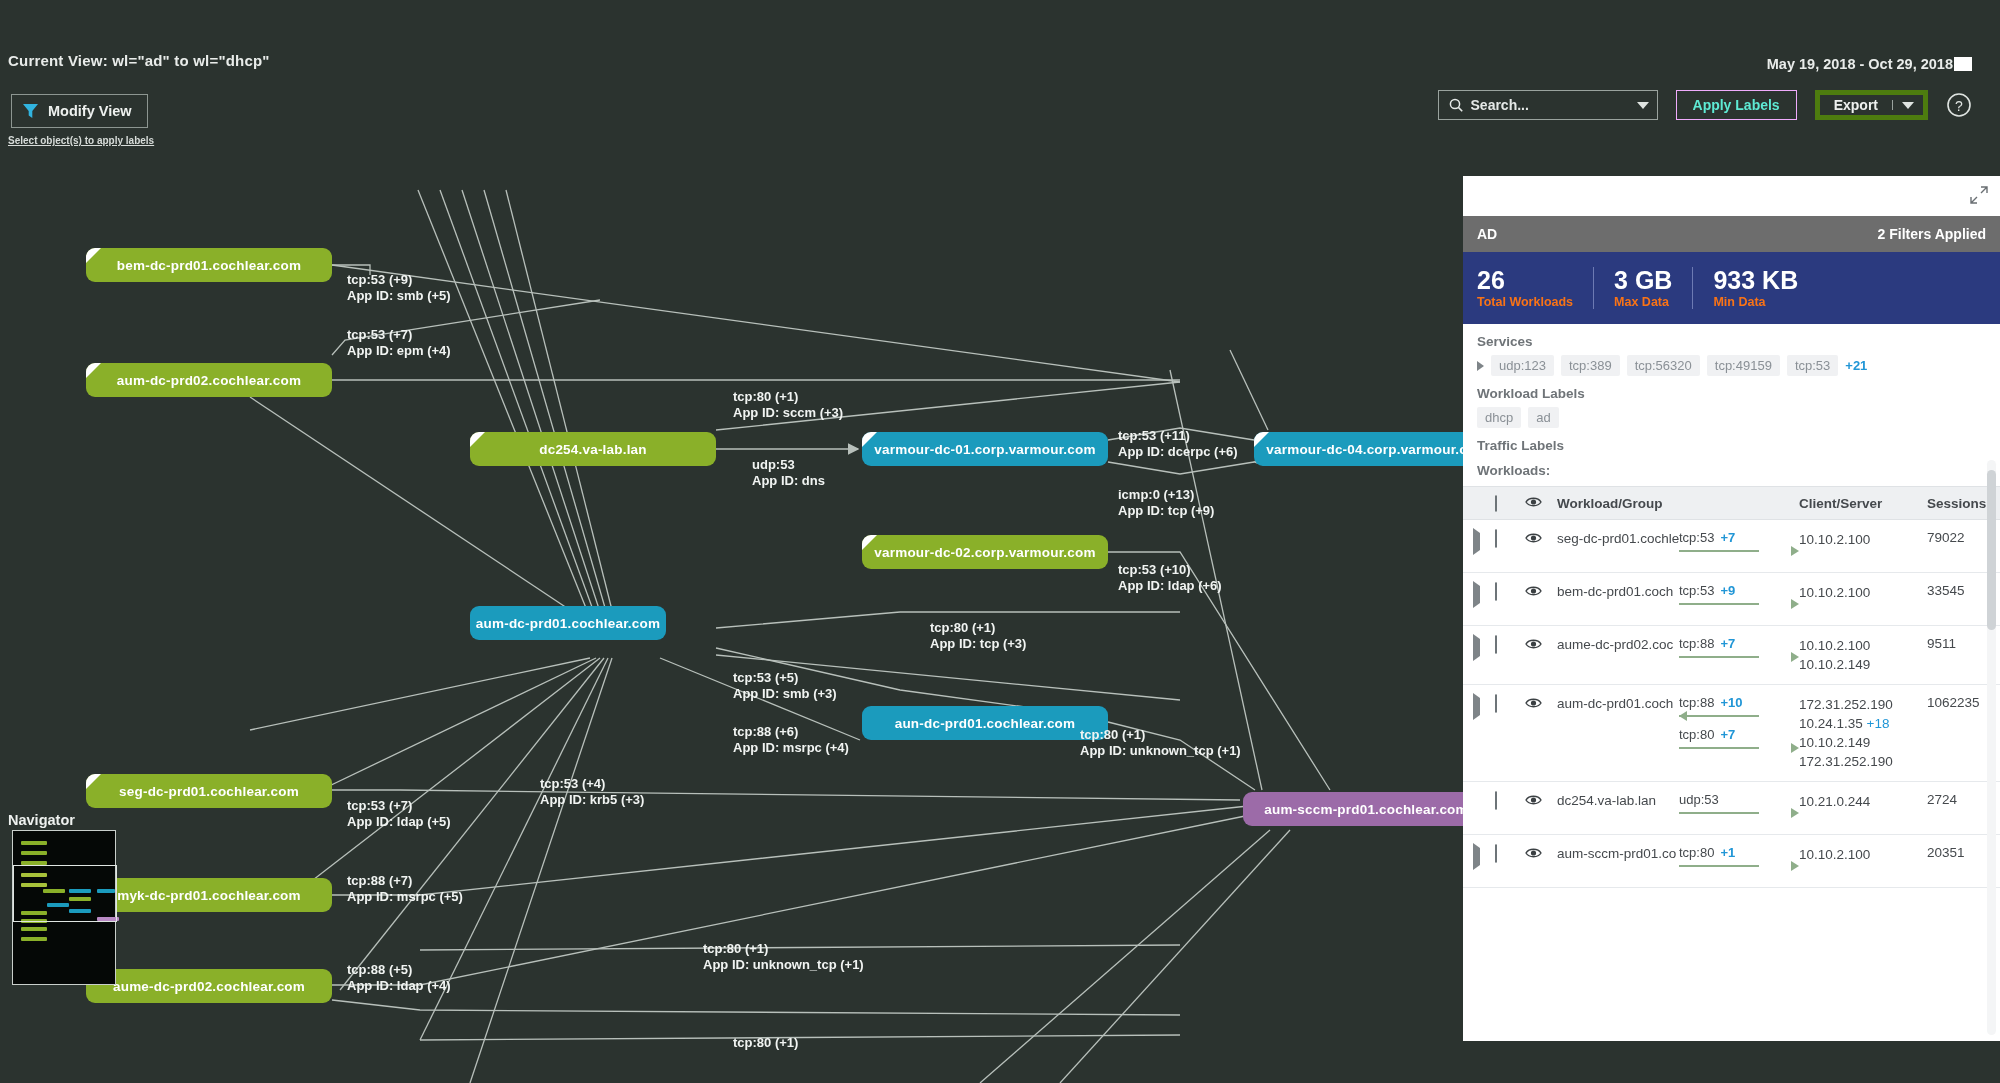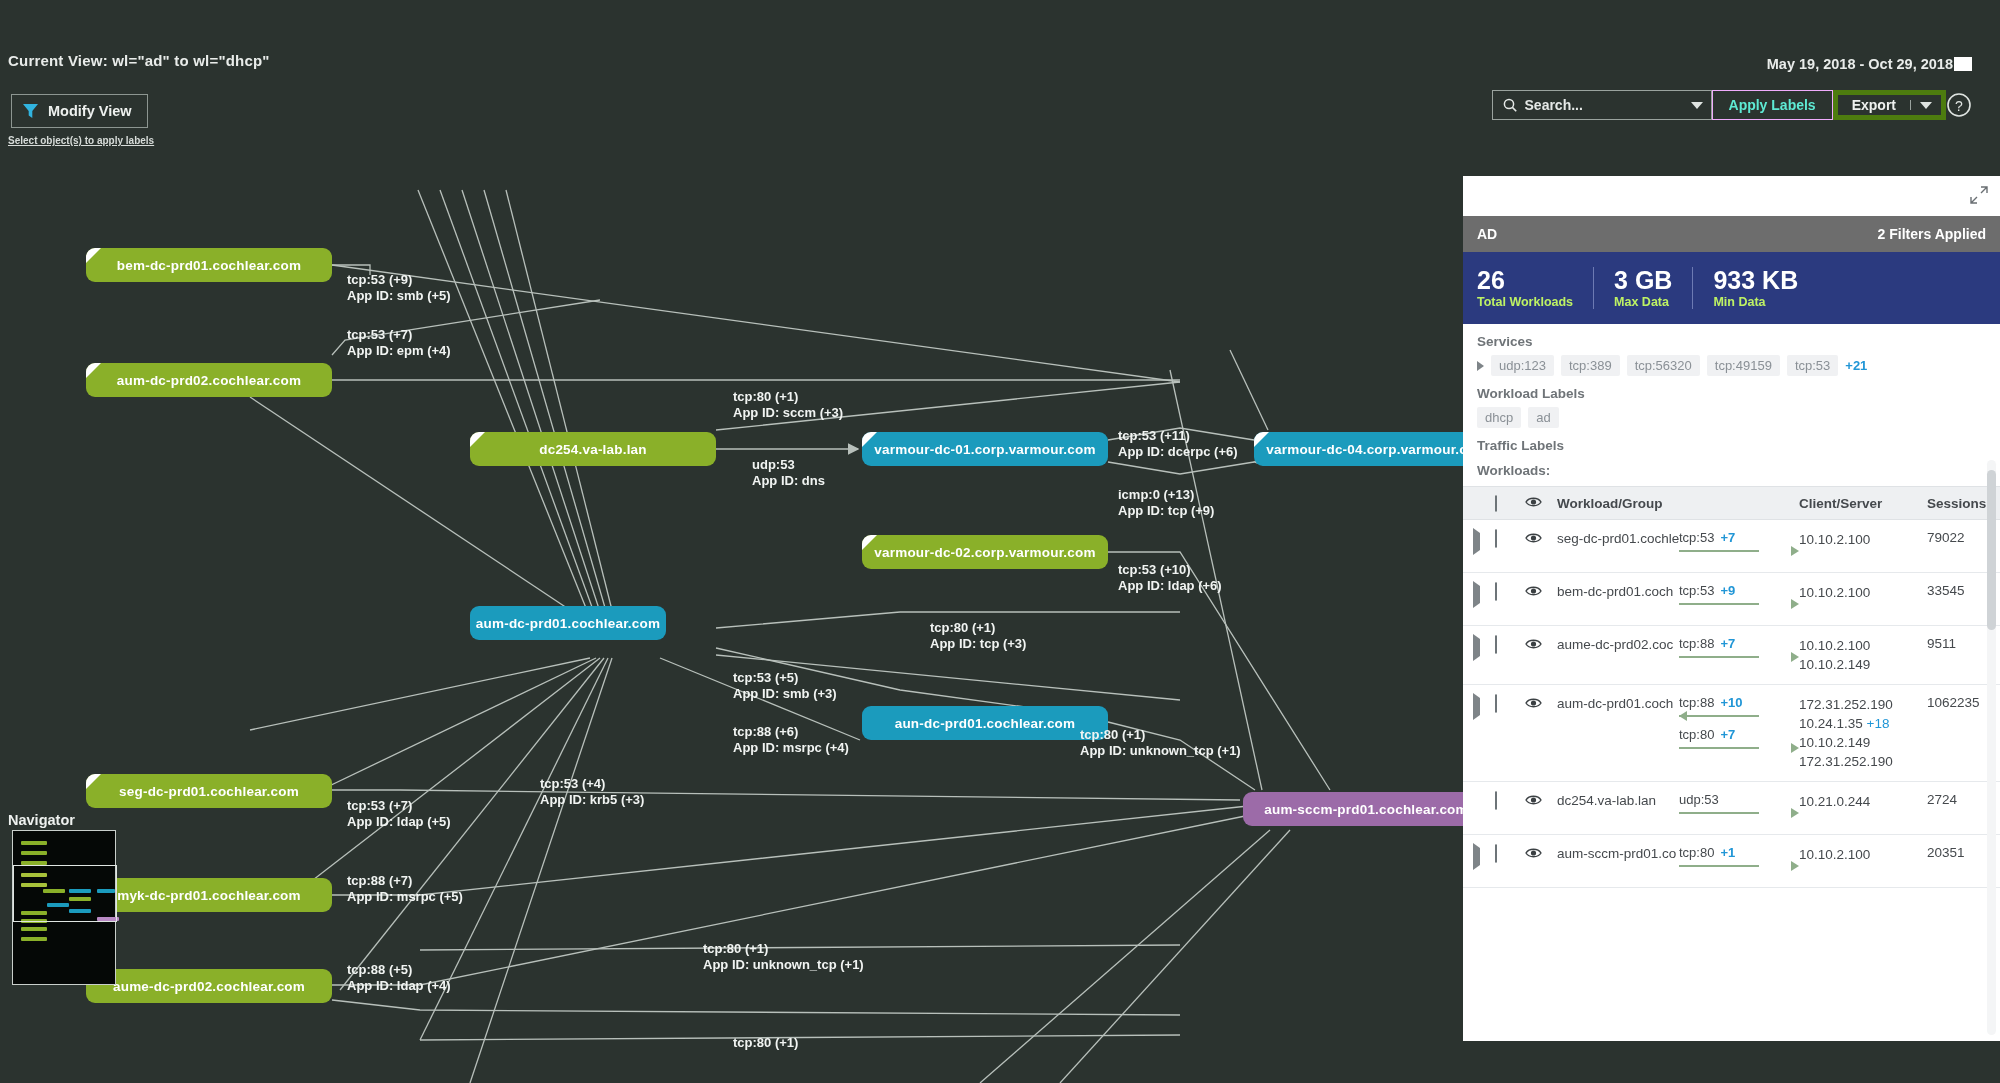--- a/index.html
+++ b/index.html
@@ -30,21 +30,21 @@
     height: 34px; padding: 0 15px 0 11px;
     border: 1px solid #8d9691; background: transparent;
     color: #eef1ef; font-size: 14.5px; font-weight: bold; cursor: pointer;
   }
   .select-msg {
     position: absolute; left: 8px; top: 135px;
     font-size: 10px; color: #d7dcd9; font-weight: bold; text-decoration: underline;
   }
 
   
-  .toolbar { position: absolute; right: 28px; top: 90px; display: flex; align-items: center; gap: 0; }
+  .toolbar { position: absolute; right: 28px; top: 90px; display: flex; align-items: center; gap: 18px; }
   .search-box {
     width: 220px; height: 30px; border: 1px solid #9aa39e; background: transparent;
     display: flex; align-items: center; padding: 0 8px 0 10px; gap: 8px;
   }
   .search-box .ph { flex: 1; font-size: 14px; color: #e5e9e7; font-weight: bold; }
   .btn-outline {
     height: 30px; border: 1px solid #f0abfc; background: transparent; color: #5eead4;
     font-size: 14px; font-weight: bold; padding: 0 16px; display: flex; align-items: center;
     cursor: pointer; white-space: nowrap;
   }
@@ -91,21 +91,21 @@
   .panel-hdr {
     height: 36px; background: #6d6d6d; color: #ffffff;
     display: flex; align-items: center; justify-content: space-between;
     padding: 0 14px; font-size: 14px; font-weight: bold;
   }
   .panel-stats { background: #2b3a7f; height: 72px; display: flex; align-items: center; padding: 0 14px; }
   .stat { padding: 0 20px; }
   .stat:first-child { padding-left: 0; }
   .stat + .stat { border-left: 1px solid #6d7ab3; }
   .stat .v { font-size: 25px; font-weight: bold; color: #ffffff; line-height: 1.05; }
-  .stat .k { font-size: 12.5px; color: #bef264; font-weight: bold; margin-top: 2px; }
+  .stat .k { font-size: 12.5px; color: #f97316; font-weight: bold; margin-top: 2px; }
 
   .sect { padding: 10px 14px 0 14px; }
   .sect-title { font-size: 13.5px; color: #6f7478; font-weight: bold; margin-bottom: 6px; }
   .chiprow { display: flex; align-items: center; gap: 7px; }
   .tri { width: 0; height: 0; border-left: 7px solid #7e8488; border-top: 5px solid transparent; border-bottom: 5px solid transparent; cursor: pointer; }
   .chip { background: #f0f1f3; color: #8a9096; font-size: 13px; padding: 3px 8px; border-radius: 2px; white-space: nowrap; }
   .more { color: #2196d6; font-size: 13px; font-weight: bold; cursor: pointer; }
 
   .tbl-hdr {
     display: flex; align-items: center; height: 34px; background: #eef0f2;

